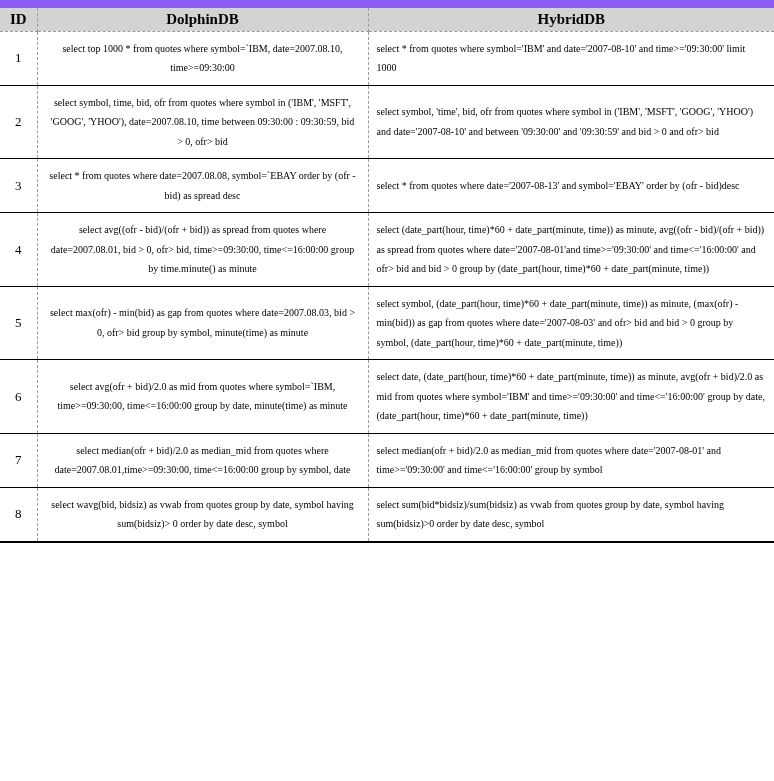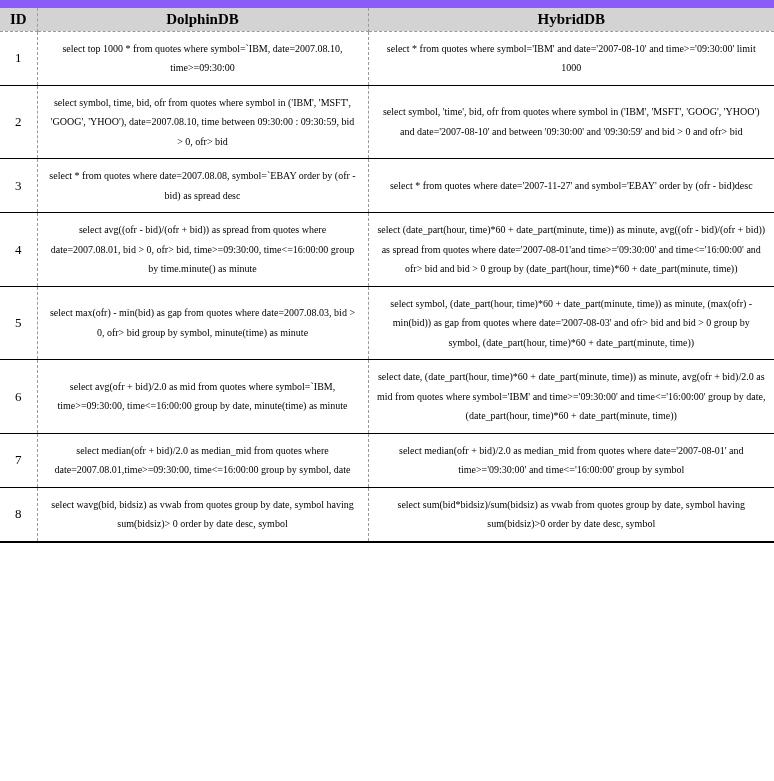--- a/index.html
+++ b/index.html
@@ -71,21 +71,20 @@
     border-right: 1px dashed #9a9a9a;
     padding: 4px 2px;
   }
   tbody td.cell-dol {
     text-align: center;
     border-right: 1px dashed #9a9a9a;
     padding-left: 10px;
     padding-right: 10px;
   }
   tbody td.cell-hyb {
-    text-align: center;
     padding-left: 8px;
     padding-right: 8px;
   }
 </style>
 </head>
 <body>
 
 <div class="table-wrap">
   <table class="cmp">
     <colgroup>
@@ -107,21 +106,21 @@
         <td class="cell-hyb">select * from quotes where symbol='IBM' and date='2007-08-10' and time&gt;='09:30:00' limit 1000</td>
       </tr>
       <tr class="data-row">
         <td class="cell-id">2</td>
         <td class="cell-dol">select symbol, time, bid, ofr from quotes where symbol in ('IBM', 'MSFT', 'GOOG', 'YHOO'), date=2007.08.10, time between 09:30:00 : 09:30:59, bid &gt; 0, ofr&gt; bid</td>
         <td class="cell-hyb">select symbol, 'time', bid, ofr from quotes where symbol in ('IBM', 'MSFT', 'GOOG', 'YHOO') and date='2007-08-10' and between '09:30:00' and '09:30:59' and bid &gt; 0 and ofr&gt; bid</td>
       </tr>
       <tr class="data-row">
         <td class="cell-id">3</td>
         <td class="cell-dol">select * from quotes where date=2007.08.08, symbol=`EBAY order by (ofr - bid) as spread desc</td>
-        <td class="cell-hyb">select * from quotes where date='2007-11-27' and symbol='EBAY' order by (ofr - bid)desc</td>
+        <td class="cell-hyb">select * from quotes where date='2007-08-13' and symbol='EBAY' order by (ofr - bid)desc</td>
       </tr>
       <tr class="data-row">
         <td class="cell-id">4</td>
         <td class="cell-dol">select avg((ofr - bid)/(ofr + bid)) as spread from quotes where date=2007.08.01, bid &gt; 0, ofr&gt; bid, time&gt;=09:30:00, time&lt;=16:00:00 group by time.minute() as minute</td>
         <td class="cell-hyb">select (date_part(hour, time)*60 + date_part(minute, time)) as minute, avg((ofr - bid)/(ofr + bid)) as spread from quotes where date='2007-08-01'and    time&gt;='09:30:00' and time&lt;='16:00:00' and ofr&gt; bid and bid &gt; 0 group by (date_part(hour, time)*60 + date_part(minute, time))</td>
       </tr>
       <tr class="data-row">
         <td class="cell-id">5</td>
         <td class="cell-dol">select max(ofr) - min(bid) as gap from quotes where date=2007.08.03, bid &gt; 0, ofr&gt; bid group by symbol, minute(time) as minute</td>
         <td class="cell-hyb">select symbol, (date_part(hour, time)*60 + date_part(minute, time)) as minute, (max(ofr) - min(bid)) as gap    from quotes  where date='2007-08-03' and ofr&gt; bid and bid &gt; 0 group by symbol, (date_part(hour, time)*60 + date_part(minute, time))</td>

